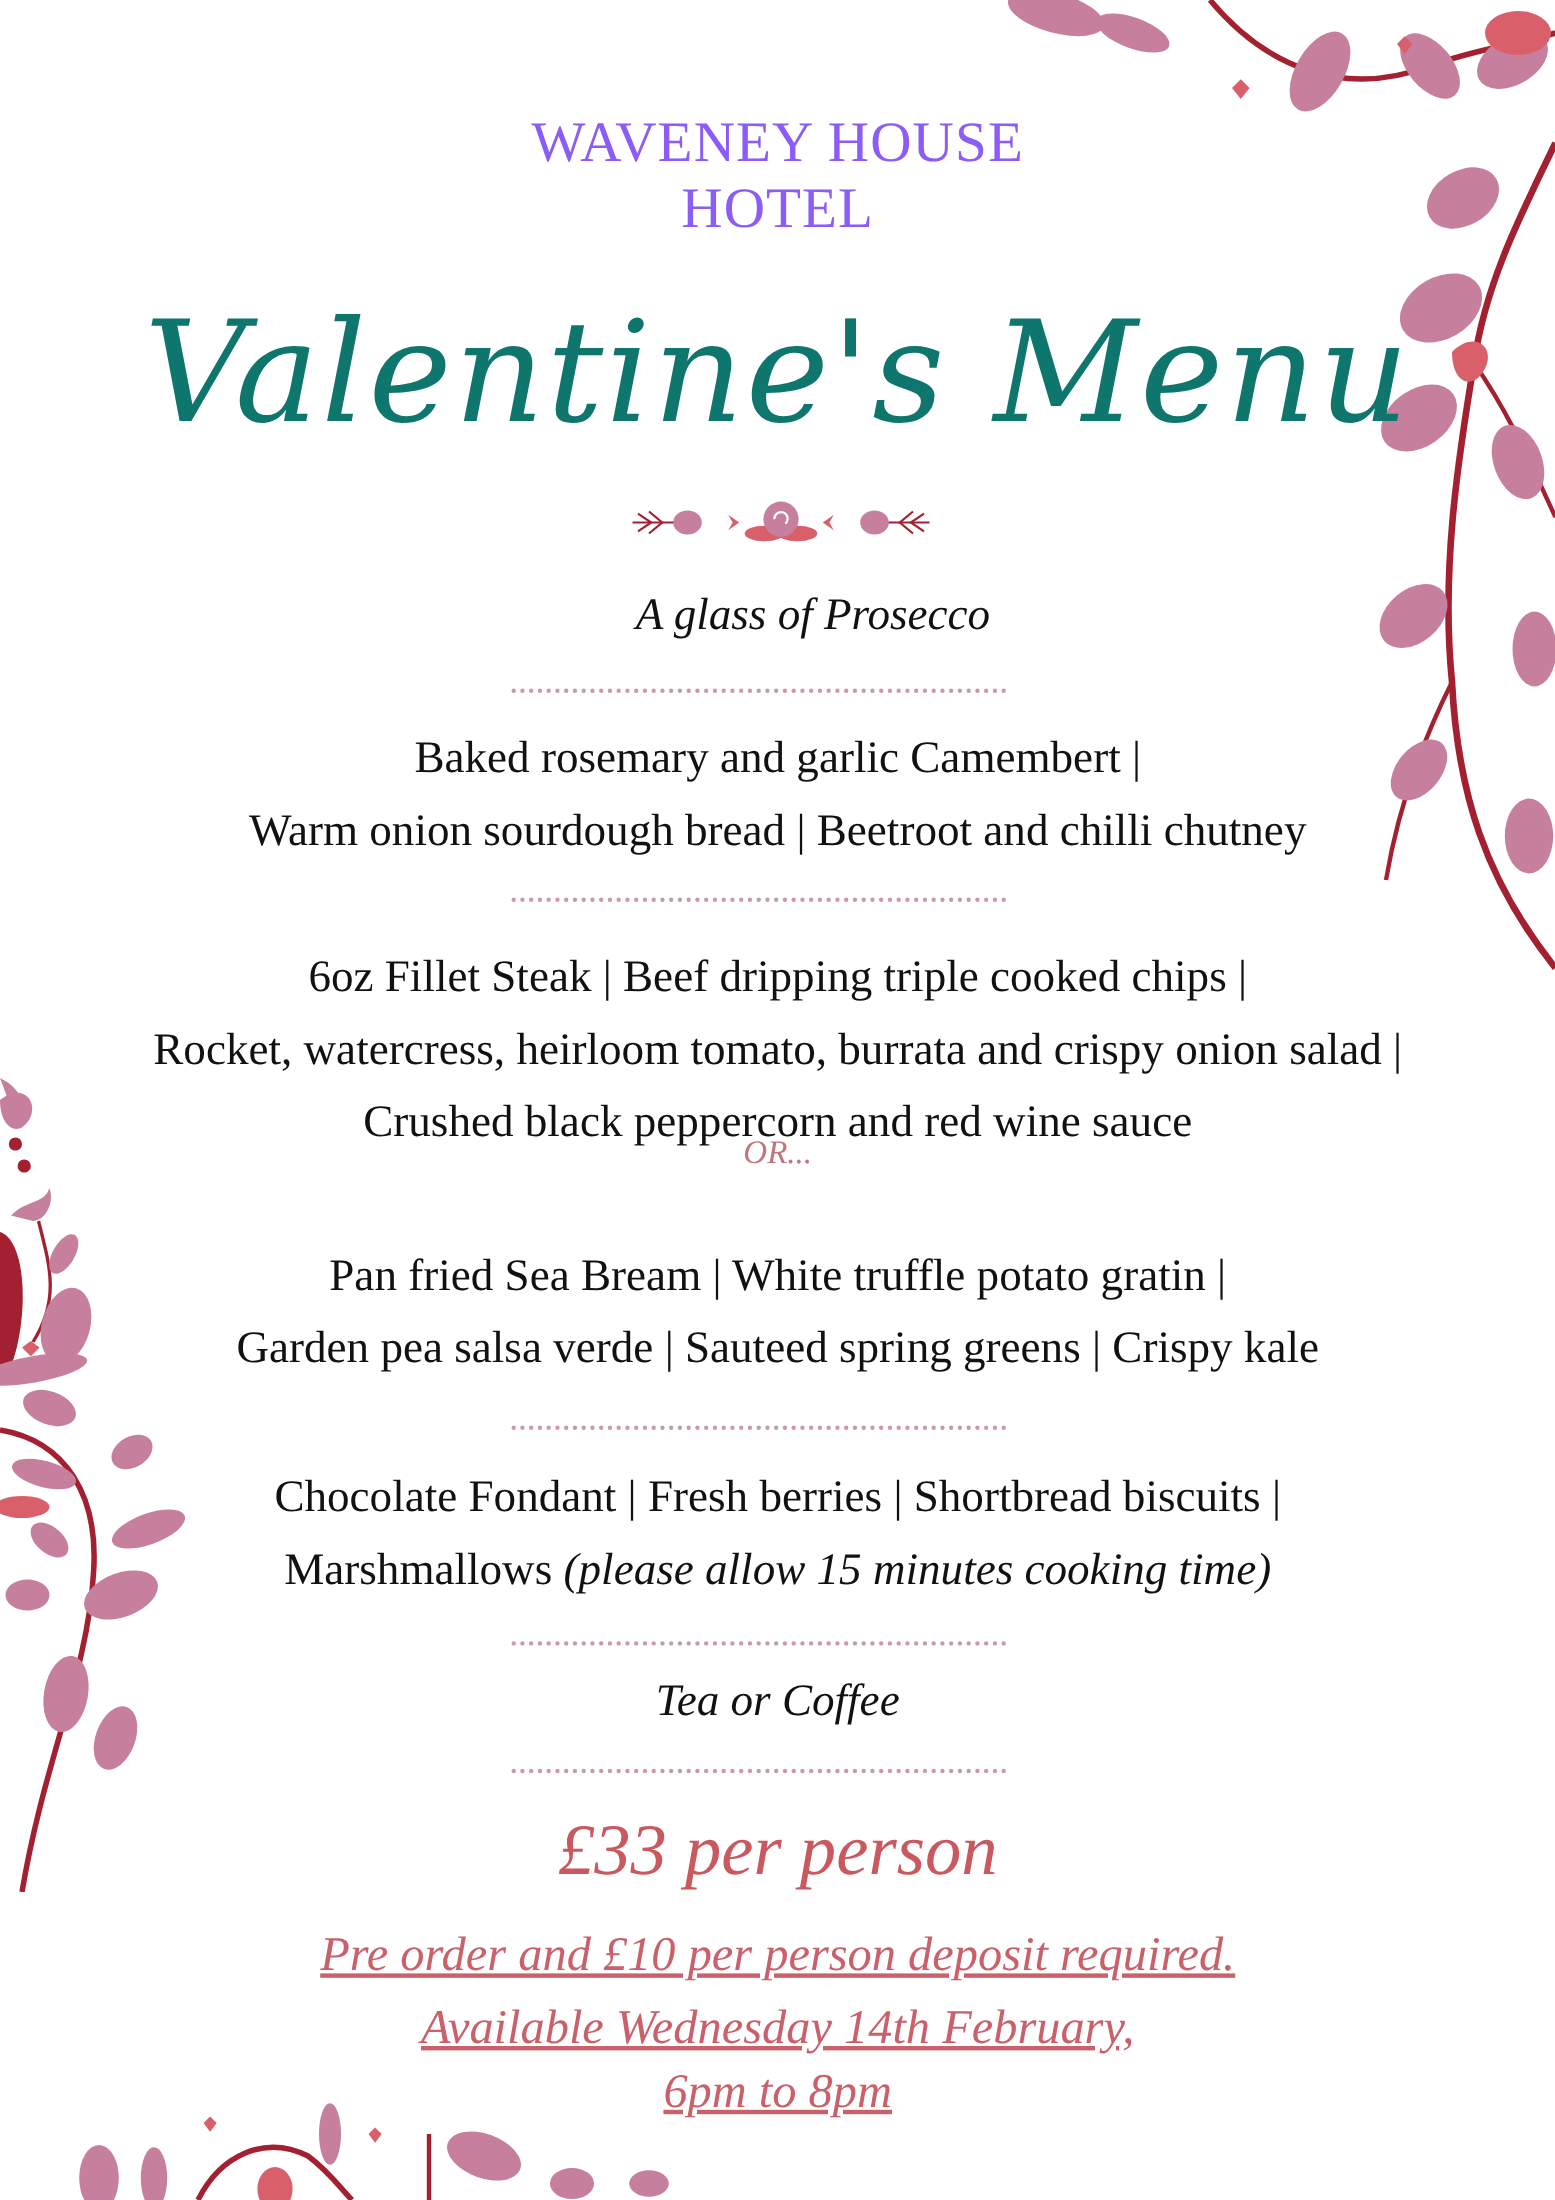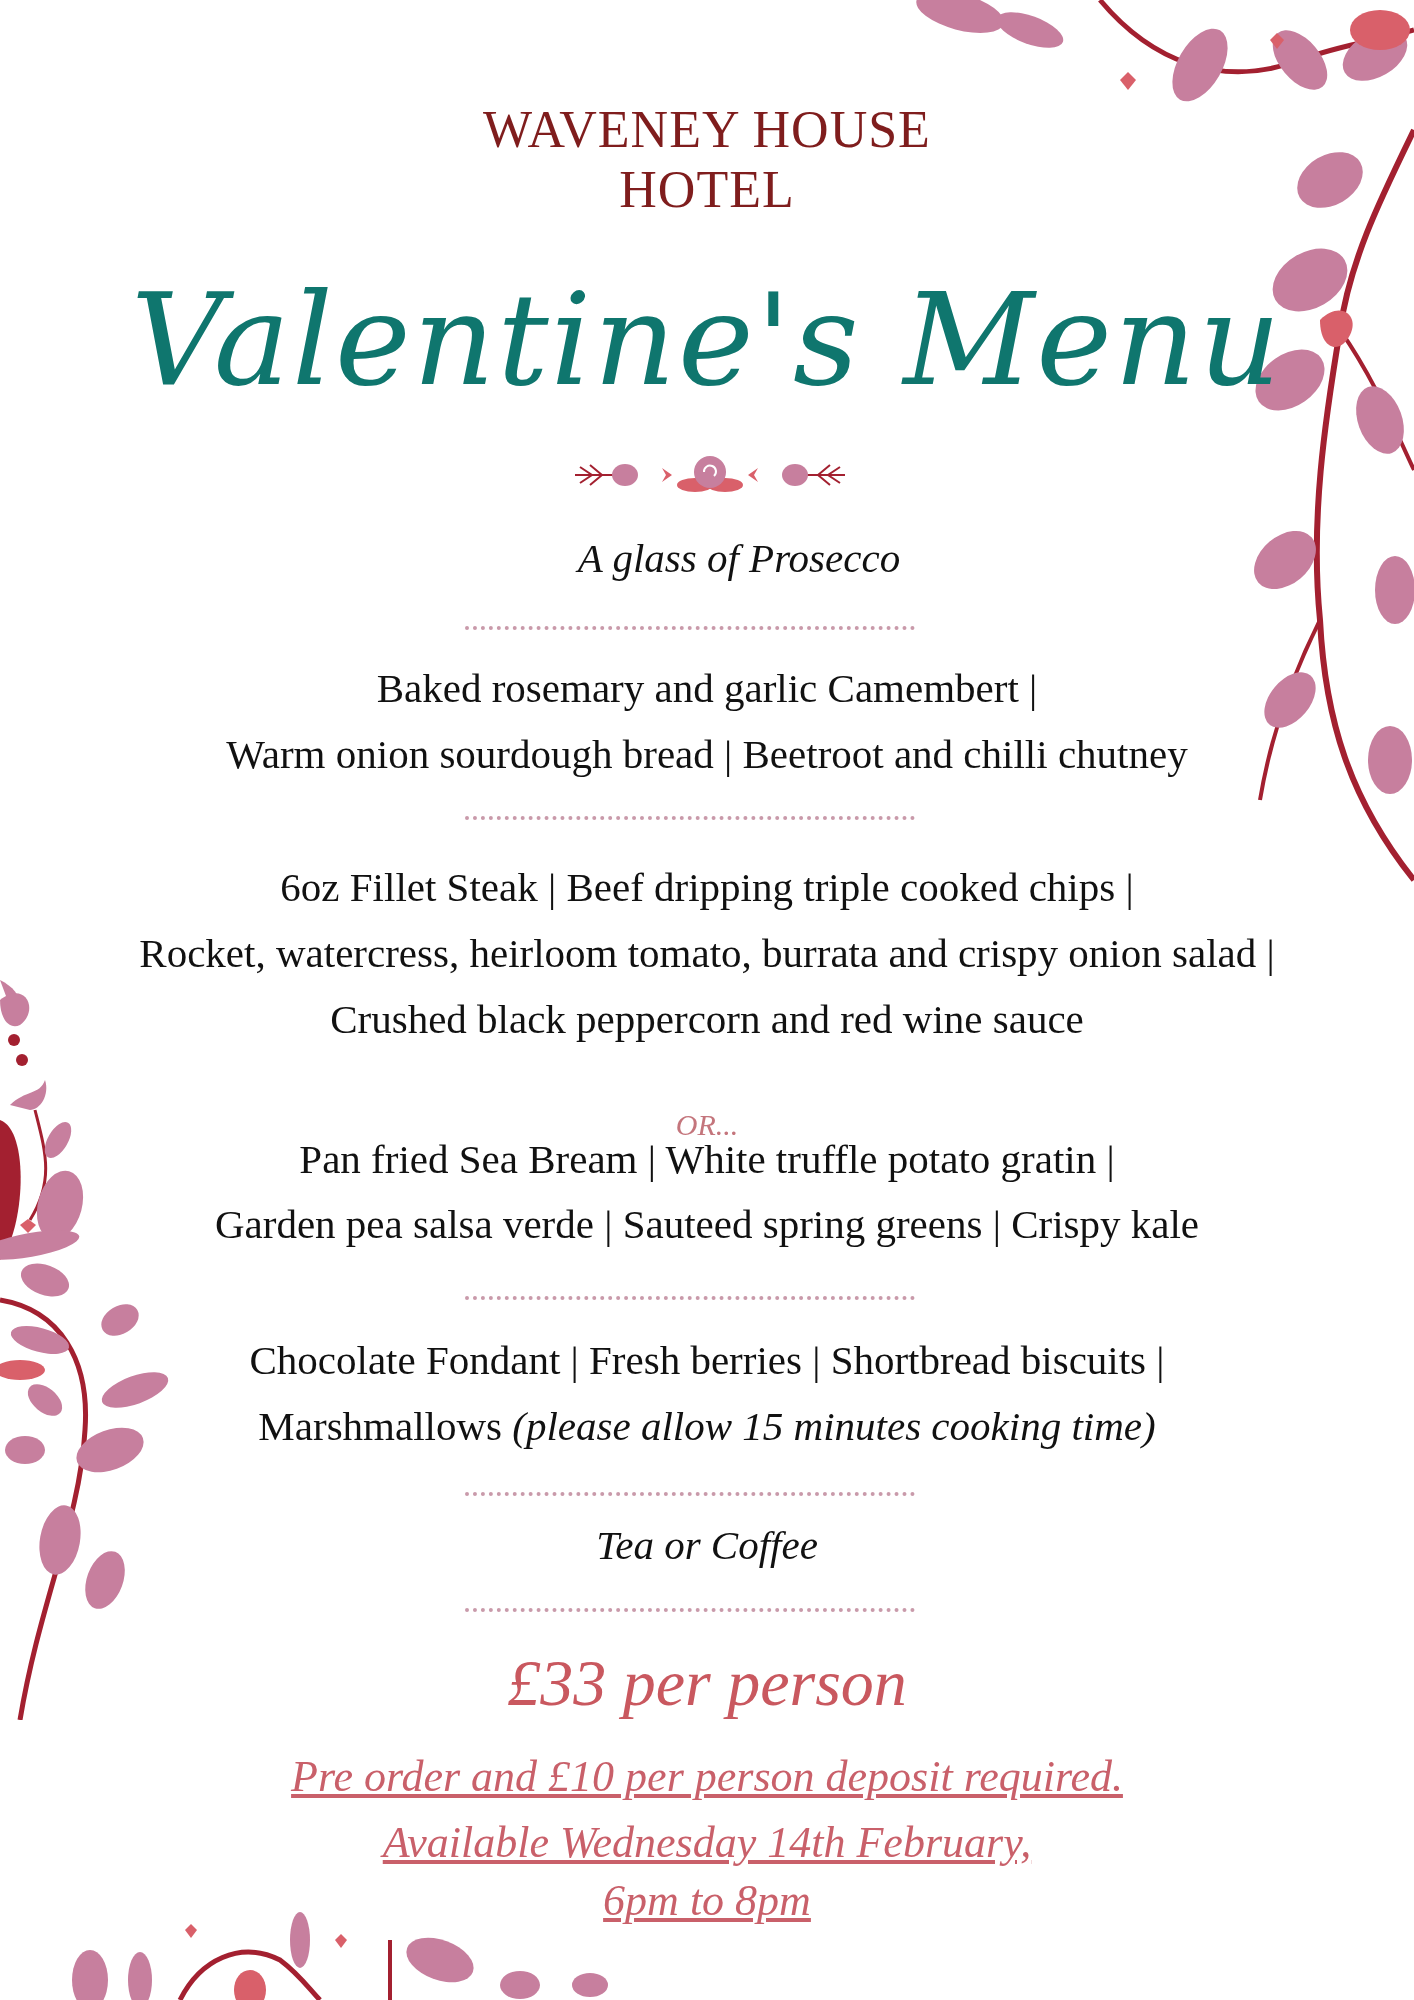--- a/index.html
+++ b/index.html
@@ -1,19 +1,19 @@
 <!DOCTYPE html>
 <html><head>
 <meta charset="utf-8">
 <style>
   html, body { margin:0; padding:0; }
   body { width:1414px; height:2000px; position:relative; background:#ffffff; overflow:hidden;
          font-family:"Liberation Serif", "DejaVu Serif", serif; color:#111; }
   .abs { position:absolute; left:0; width:1414px; text-align:center; }
-  .hotel { font-family:"Liberation Serif", serif; color:#7f1d1d; font-size:52px; letter-spacing:1px; line-height:60px; }
+  .hotel { font-family:"Liberation Serif", serif; color:#8b5cf6; font-size:52px; letter-spacing:1px; line-height:60px; }
   .title { font-family:"DejaVu Serif", serif; font-style:italic; color:#0f766e; font-size:128px; line-height:150px; letter-spacing:2px; }
   .item { font-size:41px; line-height:66px; color:#111; }
   .ital { font-style:italic; }
   .or { font-size:30px; color:#c4757c; font-style:italic; }
   .price { font-size:66px; color:#c9585f; font-style:italic; }
   .note { font-size:44px; line-height:66px; color:#c9606a; font-style:italic;text-decoration:underline; }
   .divider { position:absolute; left:465px; width:450px; height:0; border-top:4px dotted #c99aaa; }
   .deco { position:absolute; }
 </style>
 </head>
@@ -108,21 +108,21 @@
 <div class="abs item ital" style="top:525px;padding-left:32px;">A glass of Prosecco</div>
 <div class="divider" style="top:626px;"></div>
 
 <div class="abs item" style="top:655px;">Baked rosemary and garlic Camembert |</div>
 <div class="abs item" style="top:721px;">Warm onion sourdough bread | Beetroot and chilli chutney</div>
 <div class="divider" style="top:816px;"></div>
 
 <div class="abs item" style="top:854px;">6oz Fillet Steak | Beef dripping triple cooked chips |</div>
 <div class="abs item" style="top:920px;">Rocket, watercress, heirloom tomato, burrata and crispy onion salad |</div>
 <div class="abs item" style="top:986px;">Crushed black peppercorn and red wine sauce</div>
-<div class="abs or" style="top:1108px;">OR...</div>
+<div class="abs or" style="top:1031px;">OR...</div>
 <div class="abs item" style="top:1126px;">Pan fried Sea Bream | White truffle potato gratin |</div>
 <div class="abs item" style="top:1191px;">Garden pea salsa verde | Sauteed spring greens |  Crispy kale</div>
 <div class="divider" style="top:1296px;"></div>
 
 <div class="abs item" style="top:1327px;">Chocolate Fondant | Fresh berries | Shortbread biscuits |</div>
 <div class="abs item" style="top:1393px;">
   <span>Marshmallows </span><span class="ital">(please allow 15 minutes cooking time)</span>
 </div>
 <div class="divider" style="top:1492px;"></div>
 

